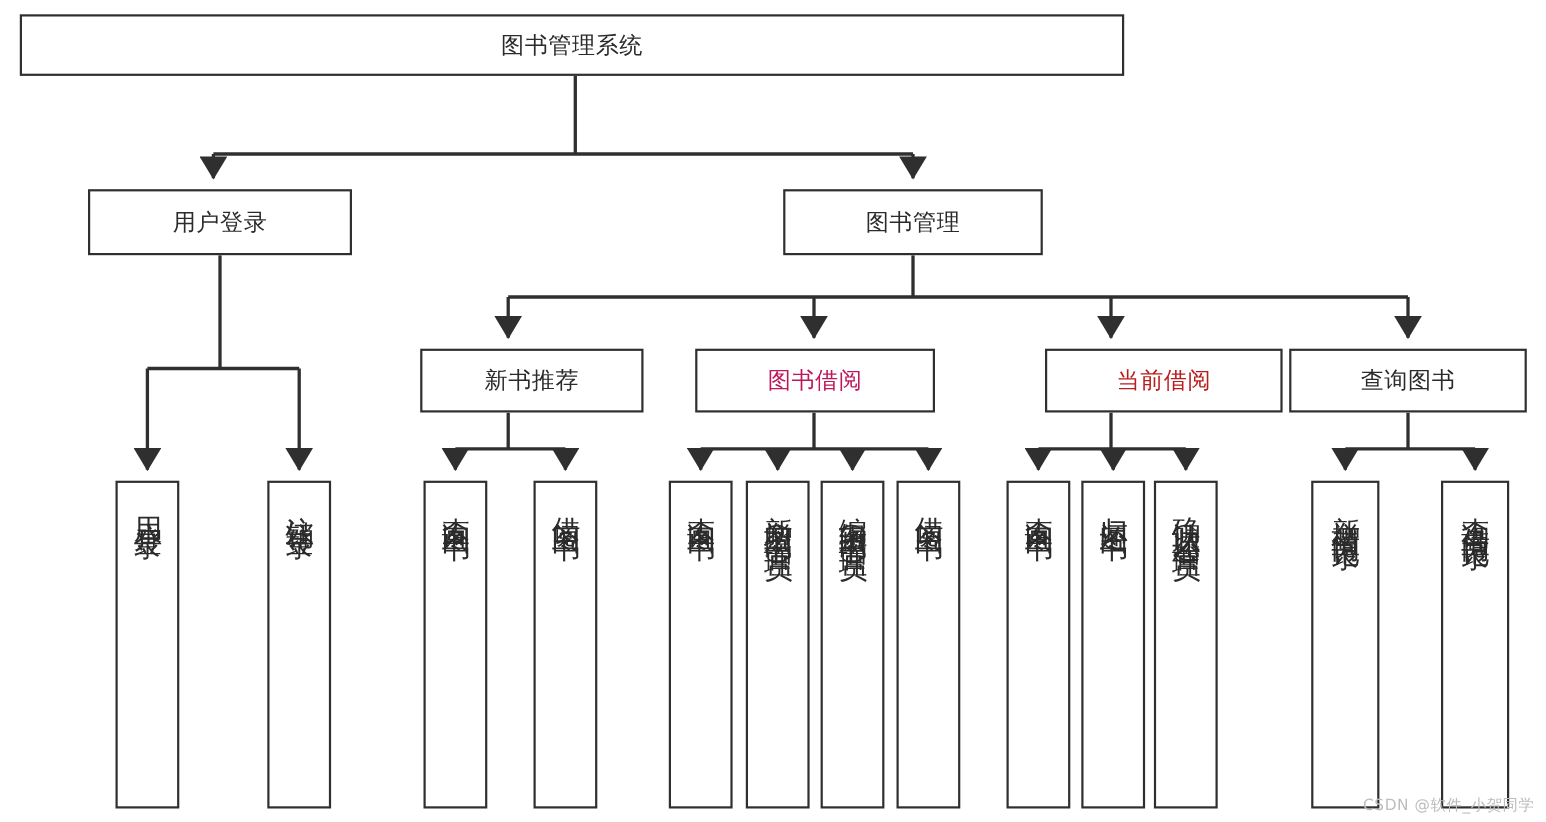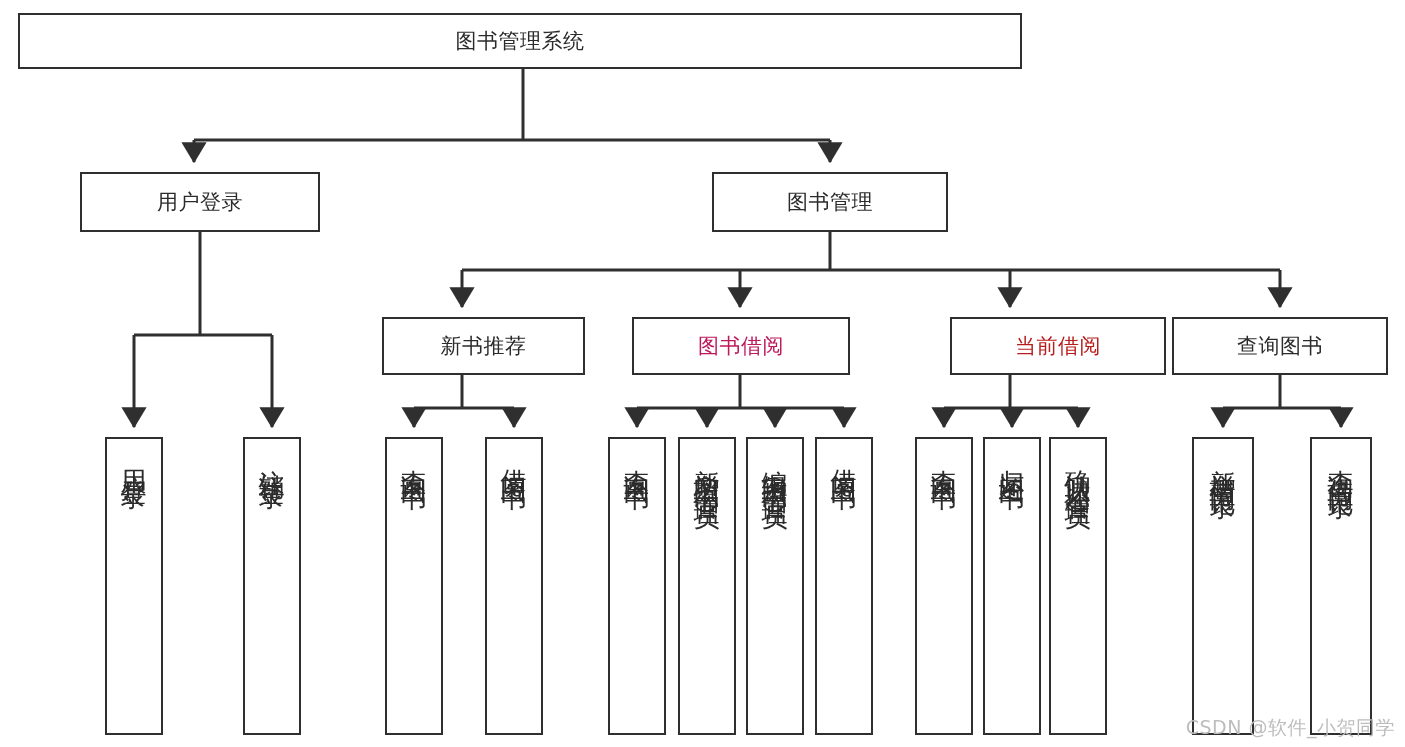--- a/index.html
+++ b/index.html
@@ -56,21 +56,21 @@
     text-orientation: upright;
     font-size: 26px;
     line-height: 1.0;
     letter-spacing: 5px;
     white-space: nowrap;
   }
   #watermark {
     position: absolute;
     right: 10px;
     bottom: 6px;
-    font-size: 19px;
+    font-size: 14px;
     color: #bdbdbd;
     white-space: nowrap;
     letter-spacing: 0.5px;
   }
 </style>
 </head>
 <body>
 
 <div id="canvas" style="background: rgb(255, 255, 255);">
 

